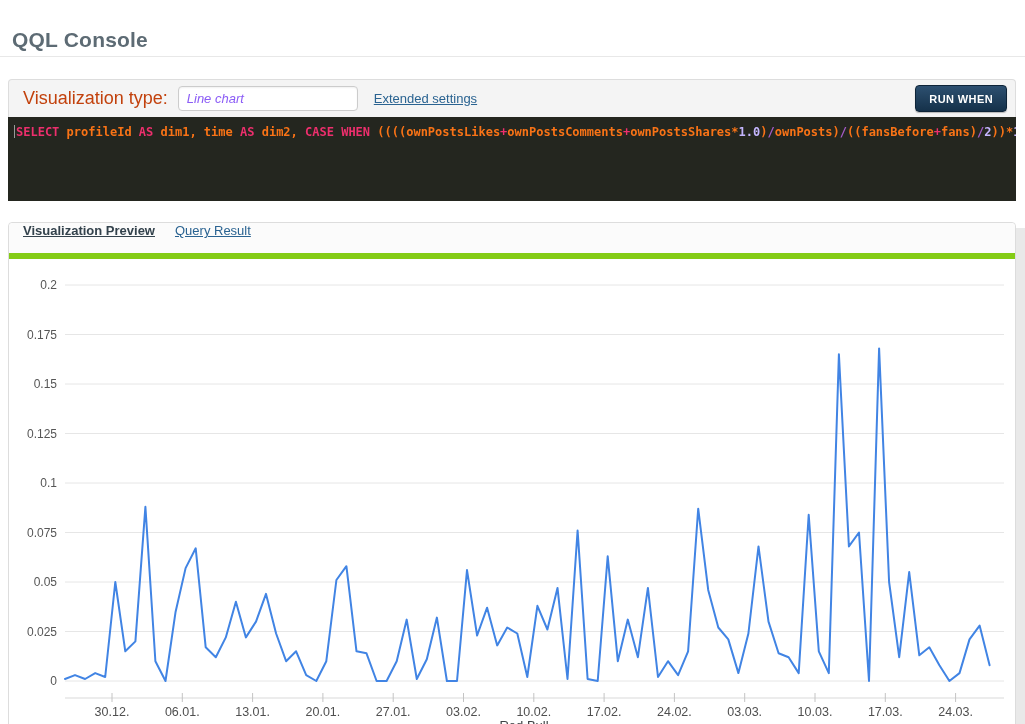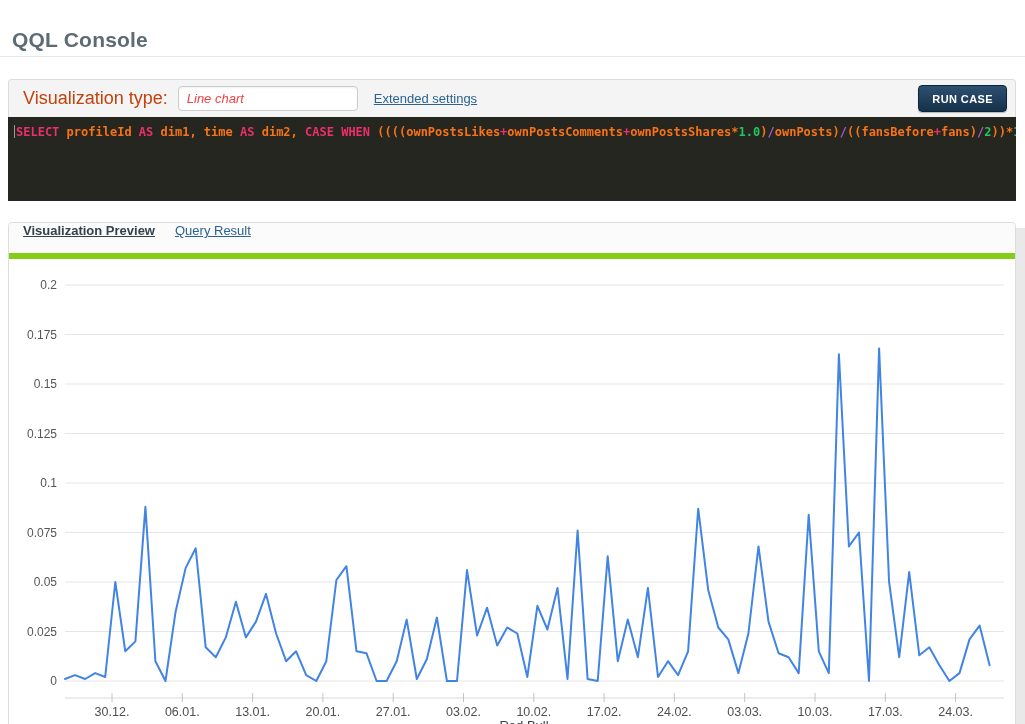--- a/index.html
+++ b/index.html
@@ -17,21 +17,21 @@
   }
   
   .toolbar{
     position:absolute;left:8px;top:79px;width:1006px;height:37px;
     background:#f4f4f4;border:1px solid #ddd;border-bottom:none;
     border-radius:4px 4px 0 0;display:flex;align-items:center;
   }
   .toolbar-label{font-size:18px;color:#c2410c;margin-left:14px;}
   .viz-input{
     margin-left:10px;width:162px;height:23px;border:1px solid #ccc;border-radius:4px;
-    padding:0 8px;font-size:13px;font-style:italic;color:#ef4444;
+    padding:0 8px;font-size:13px;font-style:italic;color:#8b5cf6;
     font-family:"Liberation Sans",sans-serif;background:#fff;
     box-shadow:inset 0 1px 2px rgba(0,0,0,0.06);
   }
   .ext-link{
     margin-left:16px;font-size:13px;color:#2a6391;text-decoration:underline;cursor:pointer;
   }
   .run-btn{
     position:absolute;right:8px;top:5px;height:27px;padding:0 13px;
     background:linear-gradient(#2d5070,#15314a);
     border:1px solid #0e2438;border-radius:4px;color:#fff;font-weight:bold;
@@ -45,21 +45,21 @@
     background:#24261f;overflow:hidden;
   }
   .code-line{
     position:absolute;left:6px;top:6px;white-space:pre;
     font-family:"DejaVu Sans Mono","Liberation Mono",monospace;
     font-size:12px;font-weight:bold;line-height:18px;color:#f6f4ef;
   }
   .caret{display:inline-block;width:1px;height:13px;background:#9a9a9a;
     vertical-align:-2px;margin-right:1px;}
   .tk-kw{color:#ed2f6d;text-align:right;} .tk-op{color:#ed2f6d;} .tk-op2{color:#a55cc8;}
-  .tk-num{color:#22c55e;} .tk-id{color:#f97316;}
+  .tk-num{color:#c4b5fd;} .tk-id{color:#f97316;}
   
   .panel{
     position:absolute;left:8px;top:222px;width:1006px;height:510px;
     border:1px solid #ddd;border-radius:4px 4px 0 0;background:#fff;
   }
   .tab-row{
     height:30px;background:#fbfbfb;border-bottom:6px solid #84cc16;
     border-radius:4px 4px 0 0;display:flex;align-items:flex-start;
   }
   .tab{font-size:13px;text-decoration:underline;margin-left:14px;cursor:pointer;}
@@ -82,21 +82,21 @@
 </head>
 <body>
 
 <h1 class="app-title">QQL Console</h1>
 <div class="header-rule"></div>
 
 <div class="toolbar">
   <span class="toolbar-label">Visualization type:</span>
   <input class="viz-input" type="text" value="Line chart" style="">
   <a class="ext-link">Extended settings</a>
-  <button class="run-btn">RUN CASE</button>
+  <button class="run-btn">RUN WHEN</button>
 </div>
 
 <div class="editor">
   <div class="code-line"><span class="caret"></span><span class="tk-kw">SELECT</span><span class="tk-id"> profileId </span><span class="tk-kw">AS</span><span class="tk-id"> dim1, time </span><span class="tk-kw">AS</span><span class="tk-id"> dim2, </span><span class="tk-kw">CASE WHEN</span><span class="tk-id"> ((((ownPostsLikes</span><span class="tk-op">+</span><span class="tk-id">ownPostsComments</span><span class="tk-op">+</span><span class="tk-id">ownPostsShares*</span><span class="tk-num">1.0</span><span class="tk-id">)</span><span class="tk-op2">/</span><span class="tk-id">ownPosts)</span><span class="tk-op2">/</span><span class="tk-id">((fansBefore</span><span class="tk-op">+</span><span class="tk-id">fans)</span><span class="tk-op2">/</span><span class="tk-num">2</span><span class="tk-id">))*</span><span class="tk-num">100</span></div>
 </div>
 
 <div class="panel">
   <div class="tab-row">
     <span class="tab active">Visualization Preview</span>
     <span class="tab inactive">Query Result</span>

